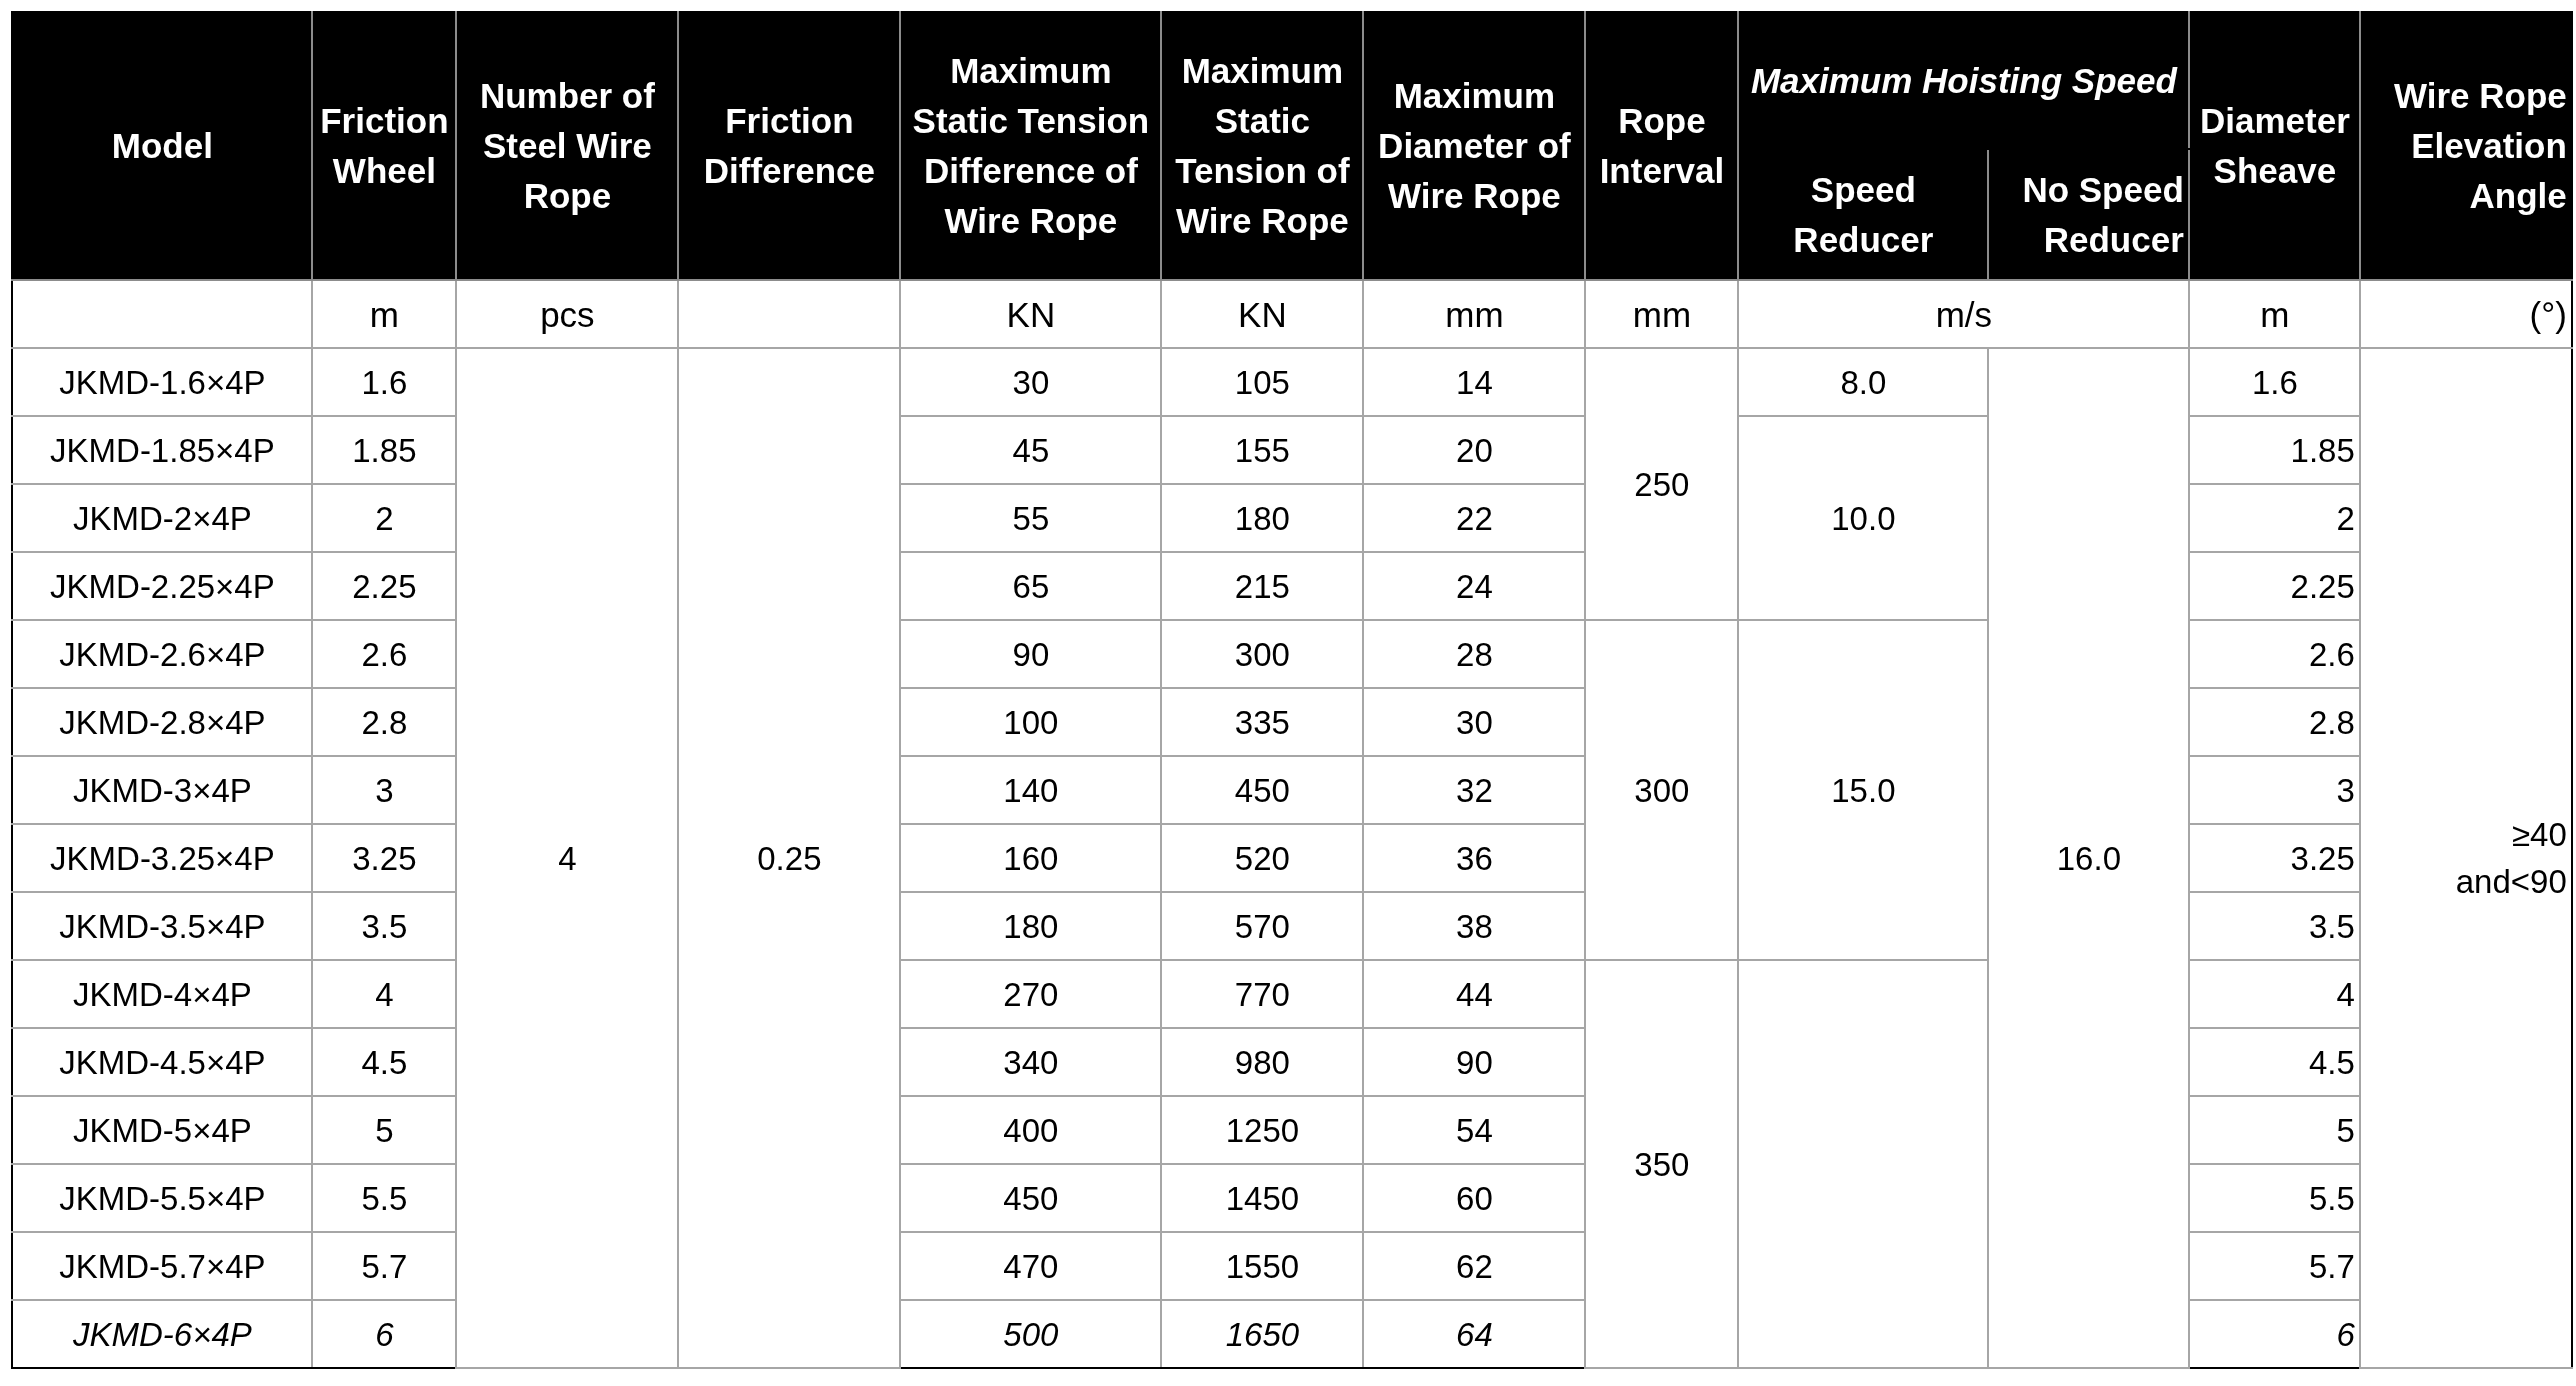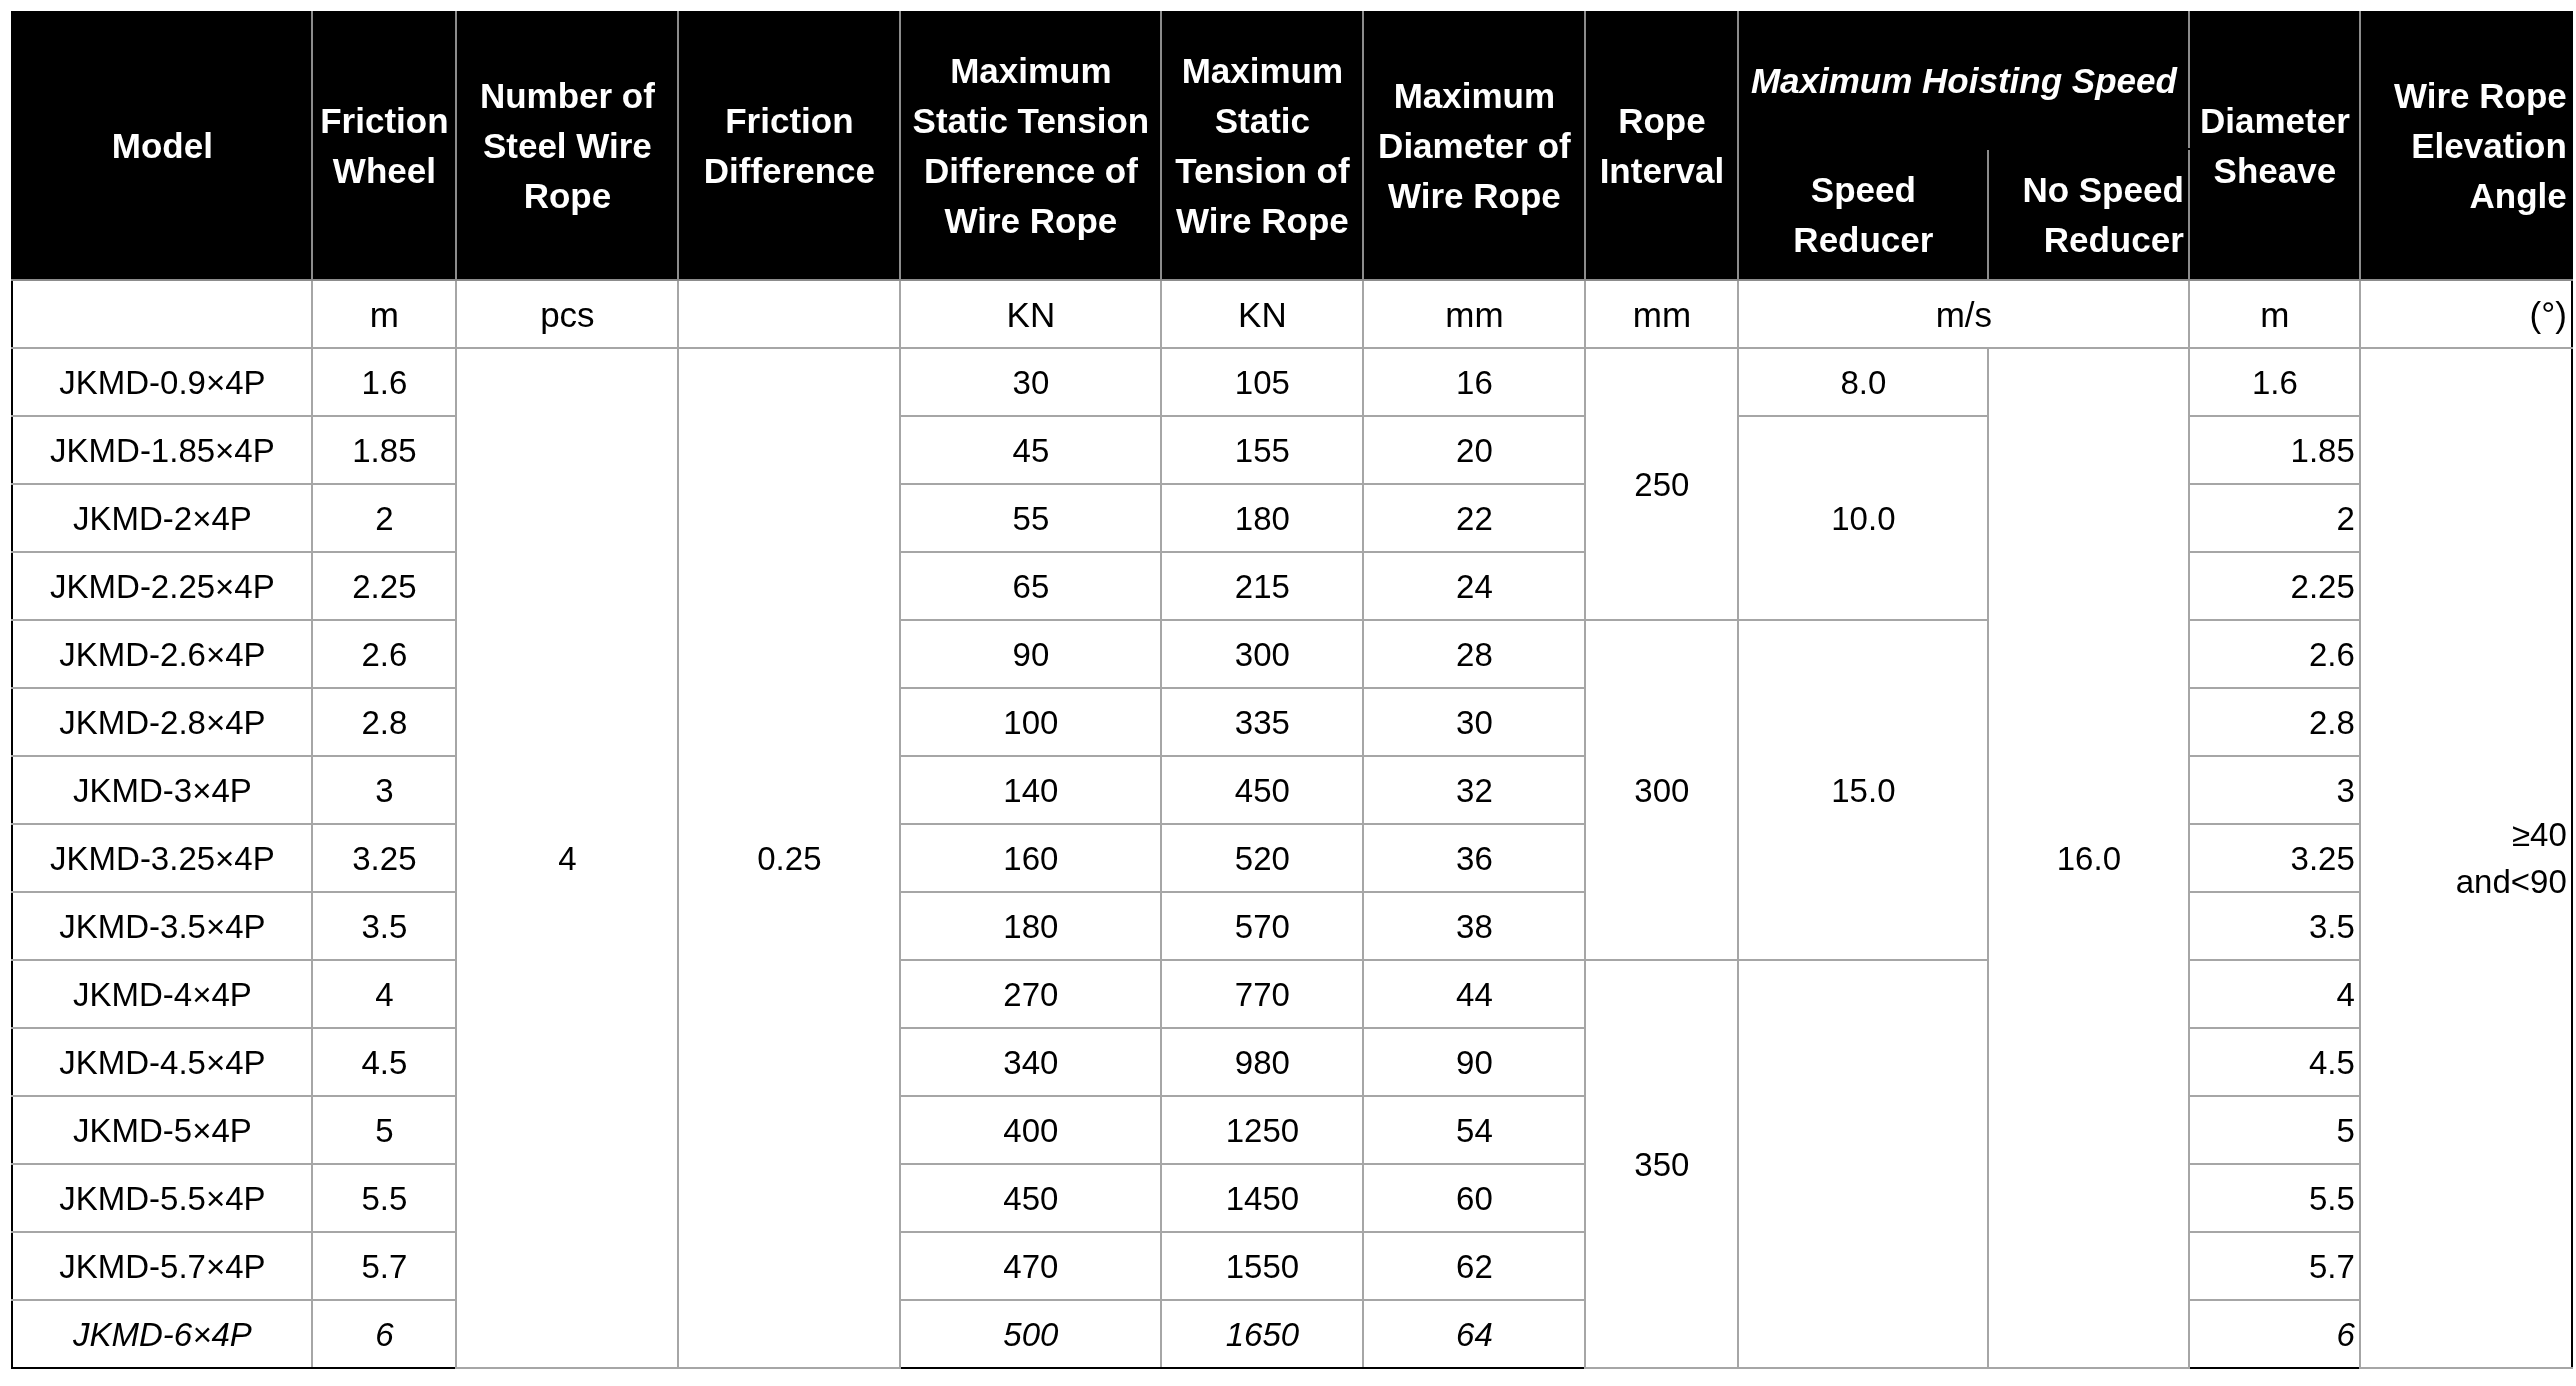--- a/index.html
+++ b/index.html
@@ -66,27 +66,27 @@
       <td></td>
       <td>KN</td>
       <td>KN</td>
       <td>mm</td>
       <td>mm</td>
       <td colspan="2">m/s</td>
       <td>m</td>
       <td>(°)</td>
     </tr>
   <tr class="row">
-        <td>JKMD-0.9×4P</td>
+        <td>JKMD-1.6×4P</td>
         <td>1.6</td>
         <td rowspan="15">4</td>
         <td rowspan="15">0.25</td>
         <td>30</td>
         <td>105</td>
-        <td>16</td>
+        <td>14</td>
         <td rowspan="4">250</td>
         <td rowspan="1">8.0</td>
         <td rowspan="15">16.0</td>
         <td>1.6</td>
         <td rowspan="15" class="elev">
           <div>≥40</div>
           <div>and&lt;90</div>
         </td>
       </tr>
       <tr class="row">

